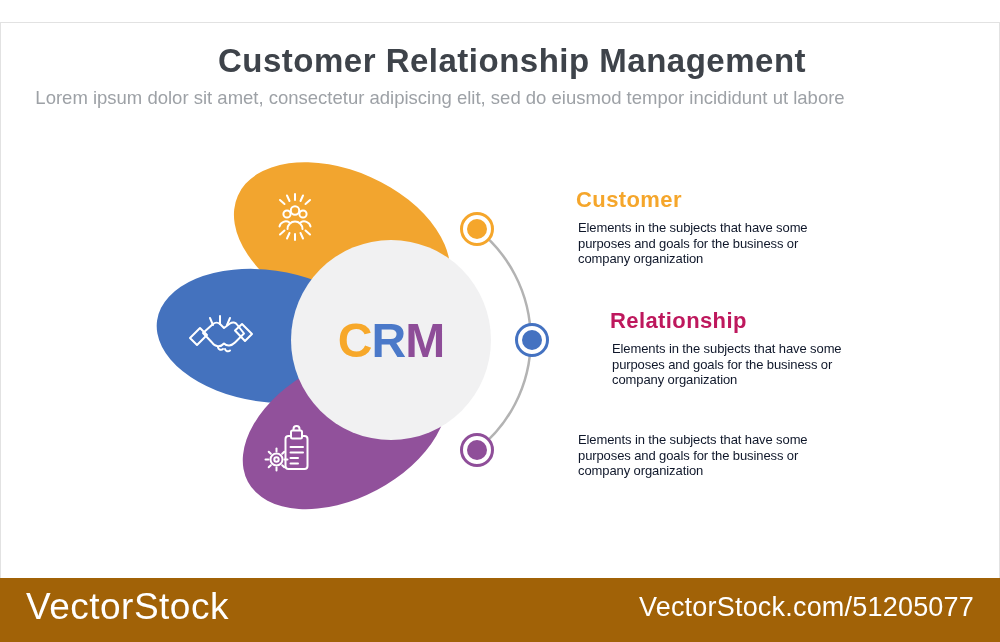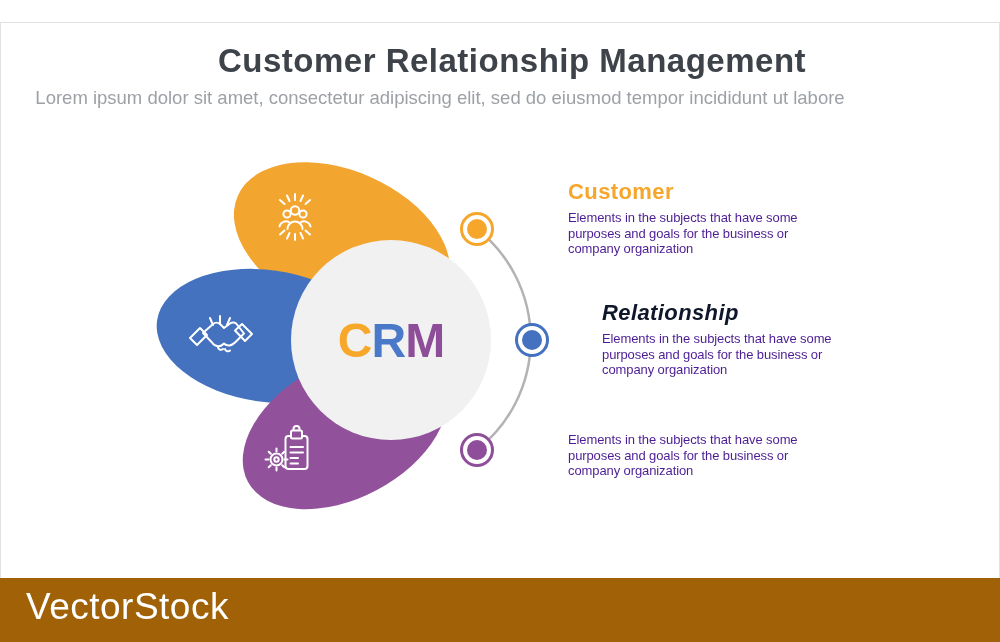--- a/index.html
+++ b/index.html
@@ -21,28 +21,28 @@
     margin:0; font-size:18.5px; line-height:27px; color:#9da1a6;
   }
   
   .graphic { position:absolute; left:140px; top:150px; }
   .crm-text { font-family:"Liberation Sans", sans-serif; font-weight:bold; font-size:48px; }
   .crm-c { fill:#F7A82A; }
   .crm-r { fill:#4B79C9; }
   .crm-m { fill:#8E4D98; }
   
   .item { position:absolute; }
-  .item h2 { margin:0; font-size:22px; font-weight:700; letter-spacing:0.4px; line-height:24px; }
-  .item p  { margin:6px 0 0 0; width:262px; font-size:13px; line-height:15.5px;
-             letter-spacing:-0.1px; color:#4c1d95; }
+  .item h2 { margin:8px; font-size:22px; font-weight:700; letter-spacing:0.4px; line-height:24px; }
+  .item p  { margin:6px 0 0 10px; width:262px; font-size:13px; line-height:15.5px;
+             letter-spacing:-0.1px; color:#0f172a; }
   .item-customer     { left:568px; top:180px; }
   .item-relationship { left:602px; top:301px; }
   .item-management   { left:568px; top:426px; }
   .item-customer h2     { color:#F5A62B; }
-  .item-relationship h2 { color:#0f172a;font-style:italic; }
+  .item-relationship h2 { color:#be185d; }
   .item-management h2   { color:#8C4A96; }
   
   .watermark-bar { position:absolute; left:0; top:578px; width:1000px; height:84px; background:#a16207; }
   .wm-brand {
     position:absolute; left:26px; top:7px; color:#ffffff;
     font-size:37px; line-height:1.2; letter-spacing:0.5px; font-weight:400;
   }
   .wm-url {
     position:absolute; right:26px; top:13px; color:#ffffff;
     font-size:27px; line-height:1.2; letter-spacing:0.2px; font-weight:400;
@@ -140,15 +140,16 @@
   <div class="item item-relationship">
     <h2>Relationship</h2>
     <p>Elements in the subjects that have some purposes and goals for the business or company organization</p>
   </div>
   <div class="item item-management">
     <p>Elements in the subjects that have some purposes and goals for the business or company organization</p>
   </div>
 
   <div class="watermark-bar">
     <span class="wm-brand">VectorStock</span>
+    <span class="wm-url">VectorStock.com/51205077</span>
   </div>
 
 </div>
 
 </body></html>

